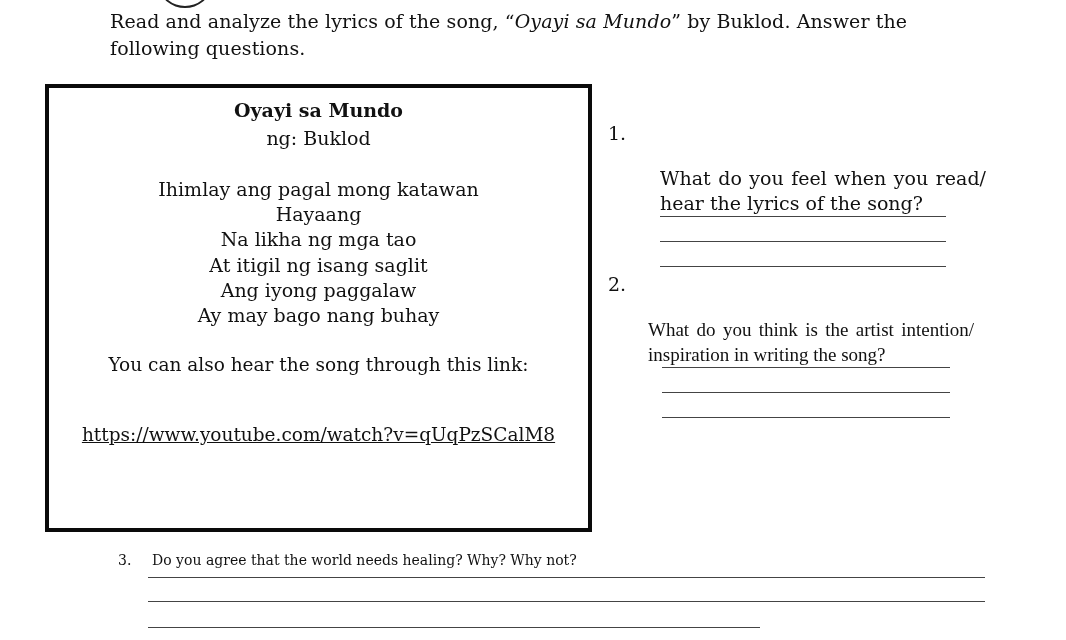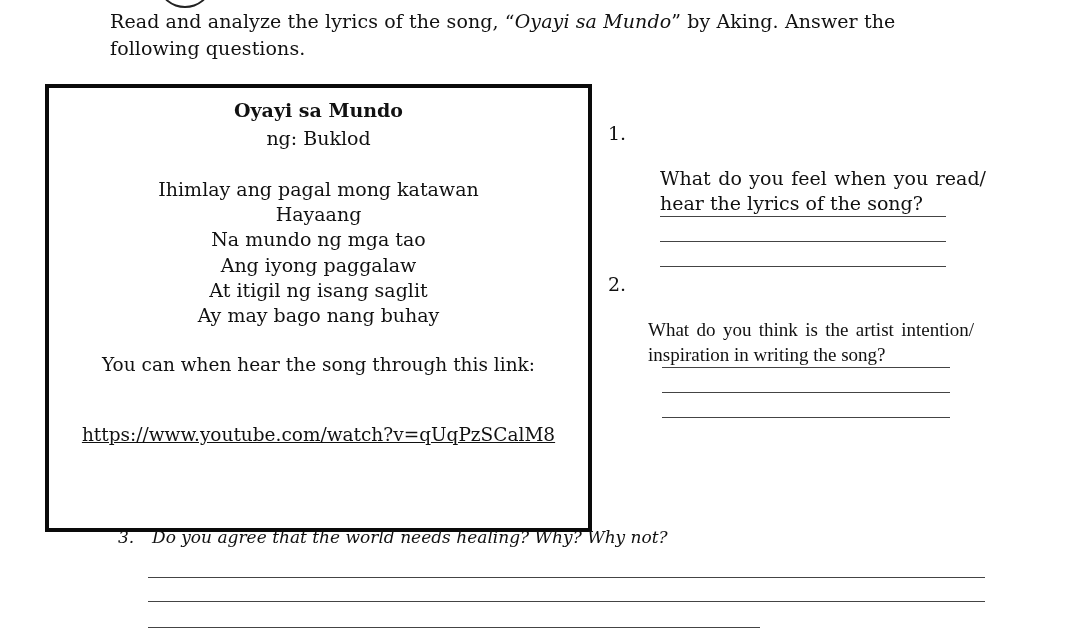--- a/index.html
+++ b/index.html
@@ -30,45 +30,45 @@
   .gap { height: 25px; }
   .lyric-line { line-height: 25.2px; height: 25.2px; white-space: nowrap; }
   .link-note { line-height: 25px; height: 25px; margin-top: 24px; font-size: 18.5px; }
   .link-url { line-height: 25px; height: 25px; text-decoration: underline; font-size: 18.5px; margin-top: 45px; }
   .q {
     position: absolute; font-size: 19px; line-height: 25px;
   }
   .q .num { position: absolute; left: 0; top: 0; }
   .q .text { position: absolute; text-align: justify; text-align-last: left; margin-top: 45px; }
   .ans-line { position: absolute; height: 0; border-top: 1.5px solid #444; }
-  .q3 { position: absolute; left: 118px; top: 525px; font-size: 17px; line-height: 25px; white-space: nowrap; font-style: italic; }
+  .q3 { position: absolute; left: 118px; top: 548px; font-size: 14px; line-height: 25px; white-space: nowrap; }
   .q3 .num { display: inline-block; width: 34px; }
 </style>
 </head>
 <body>
 
 <div class="arc"></div>
 
 <div class="intro">
-  <div><span>Read and analyze the lyrics of the song, “</span><em>Oyayi sa Mundo</em><span>” by Aking.  Answer the</span></div>
+  <div><span>Read and analyze the lyrics of the song, “</span><em>Oyayi sa Mundo</em><span>” by Buklod.  Answer the</span></div>
   <div>following questions.</div>
 </div>
 
 <div class="lyrics-box">
   <div class="lyrics-inner">
     <div class="song-title">Oyayi sa Mundo</div>
     <div class="song-by">ng: Buklod</div>
     <div class="gap"></div>
     <div class="lyric-line">Ihimlay ang pagal mong katawan</div>
     <div class="lyric-line">Hayaang</div>
-    <div class="lyric-line">Na mundo ng mga tao</div>
+    <div class="lyric-line">Na likha ng mga tao</div>
+    <div class="lyric-line">At itigil ng isang saglit</div>
     <div class="lyric-line">Ang iyong paggalaw</div>
-    <div class="lyric-line">At itigil ng isang saglit</div>
     <div class="lyric-line">Ay may bago nang buhay</div>
-    <div class="link-note">You can when hear the song through this link:</div>
+    <div class="link-note">You can also hear the song through this link:</div>
     <div class="link-url">https://www.youtube.com/watch?v=qUqPzSCalM8</div>
   </div>
 </div>
 
 <div class="q" style="left:608px; top:121px; width:380px; height:80px;">
   <span class="num">1.</span>
   <div class="text" style="left:52px; top:0; width:326px;">What do you feel when you read/ hear the lyrics of the song?</div>
 </div>
 <div class="ans-line" style="left:660px; top:216px; width:286px;"></div>
 <div class="ans-line" style="left:660px; top:241px; width:286px;"></div>

